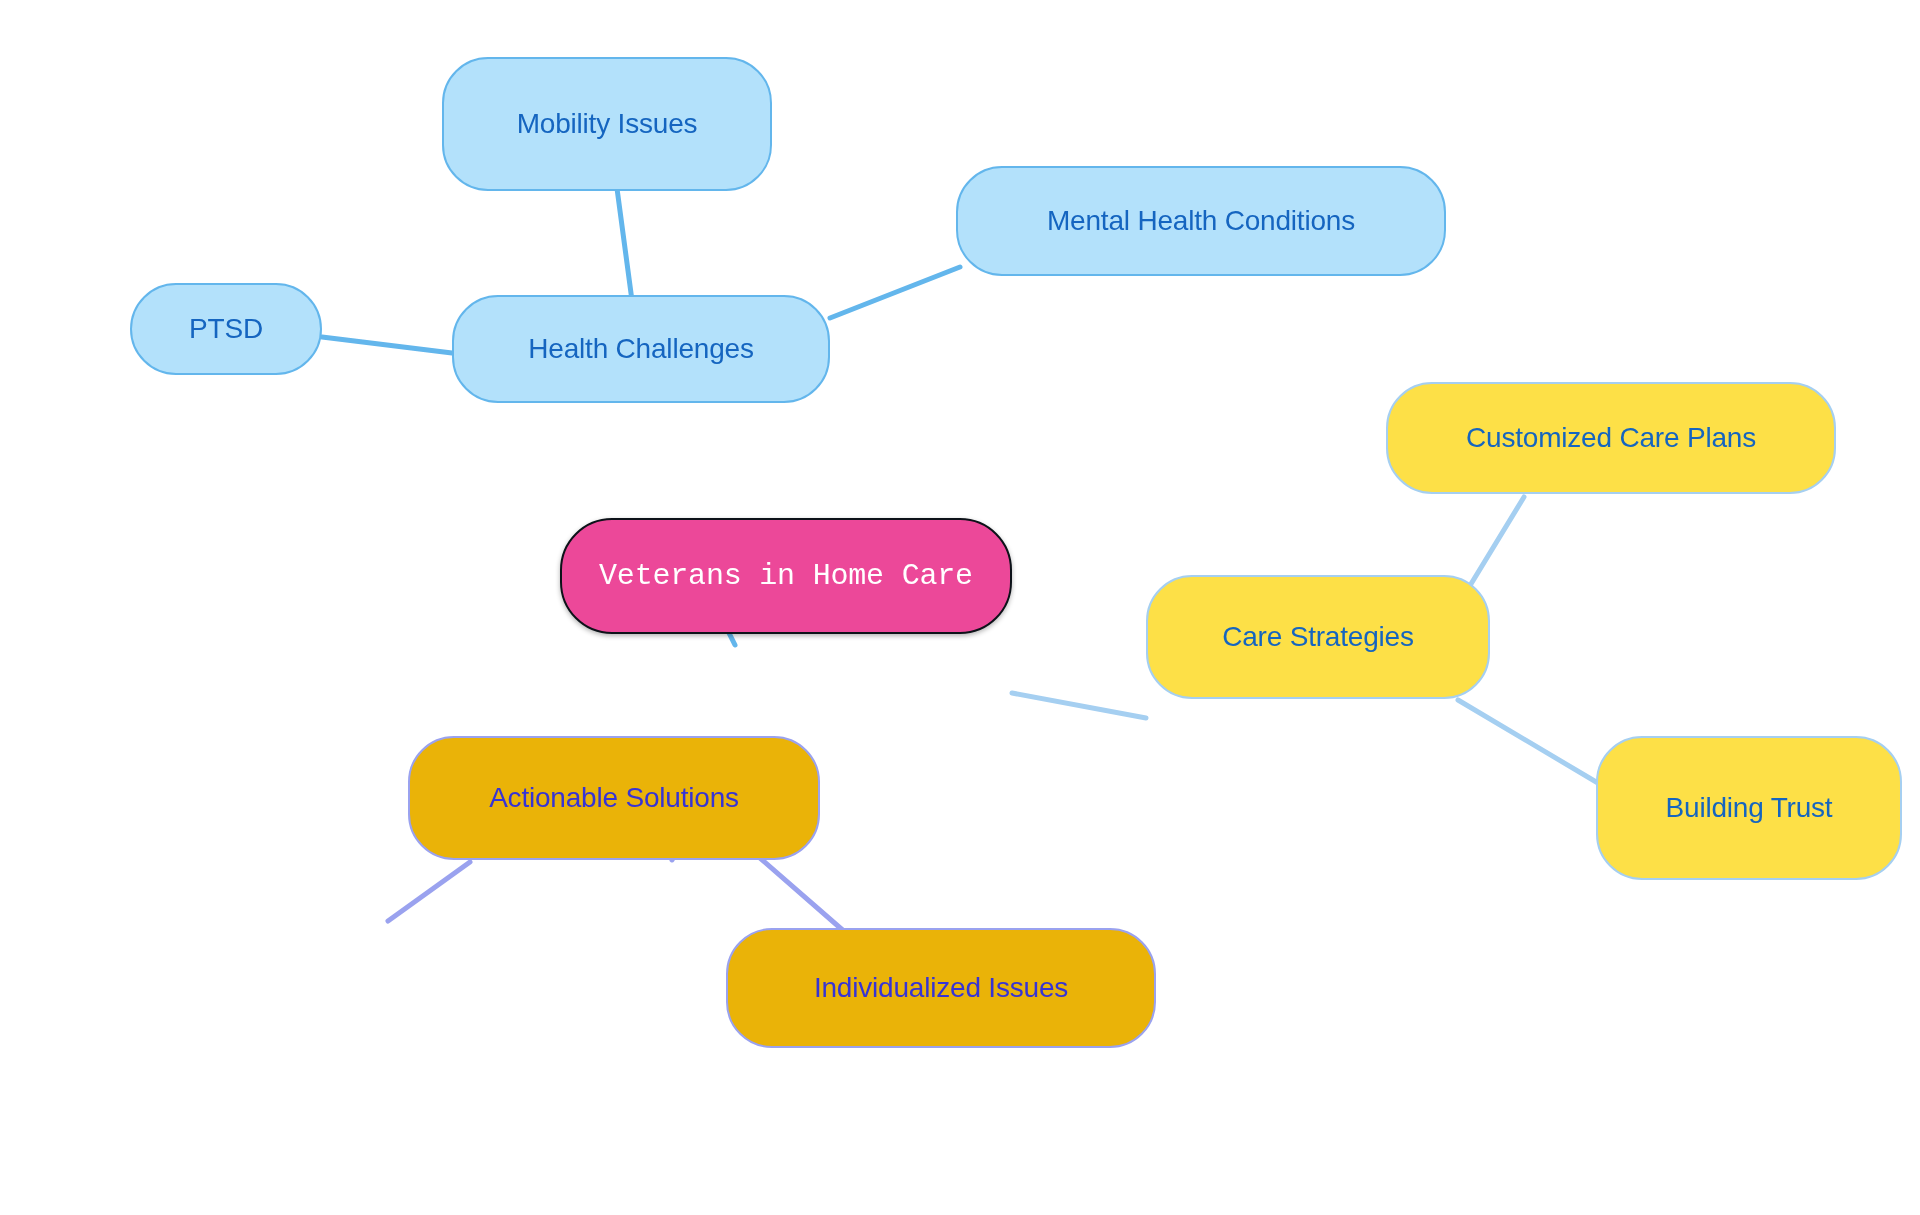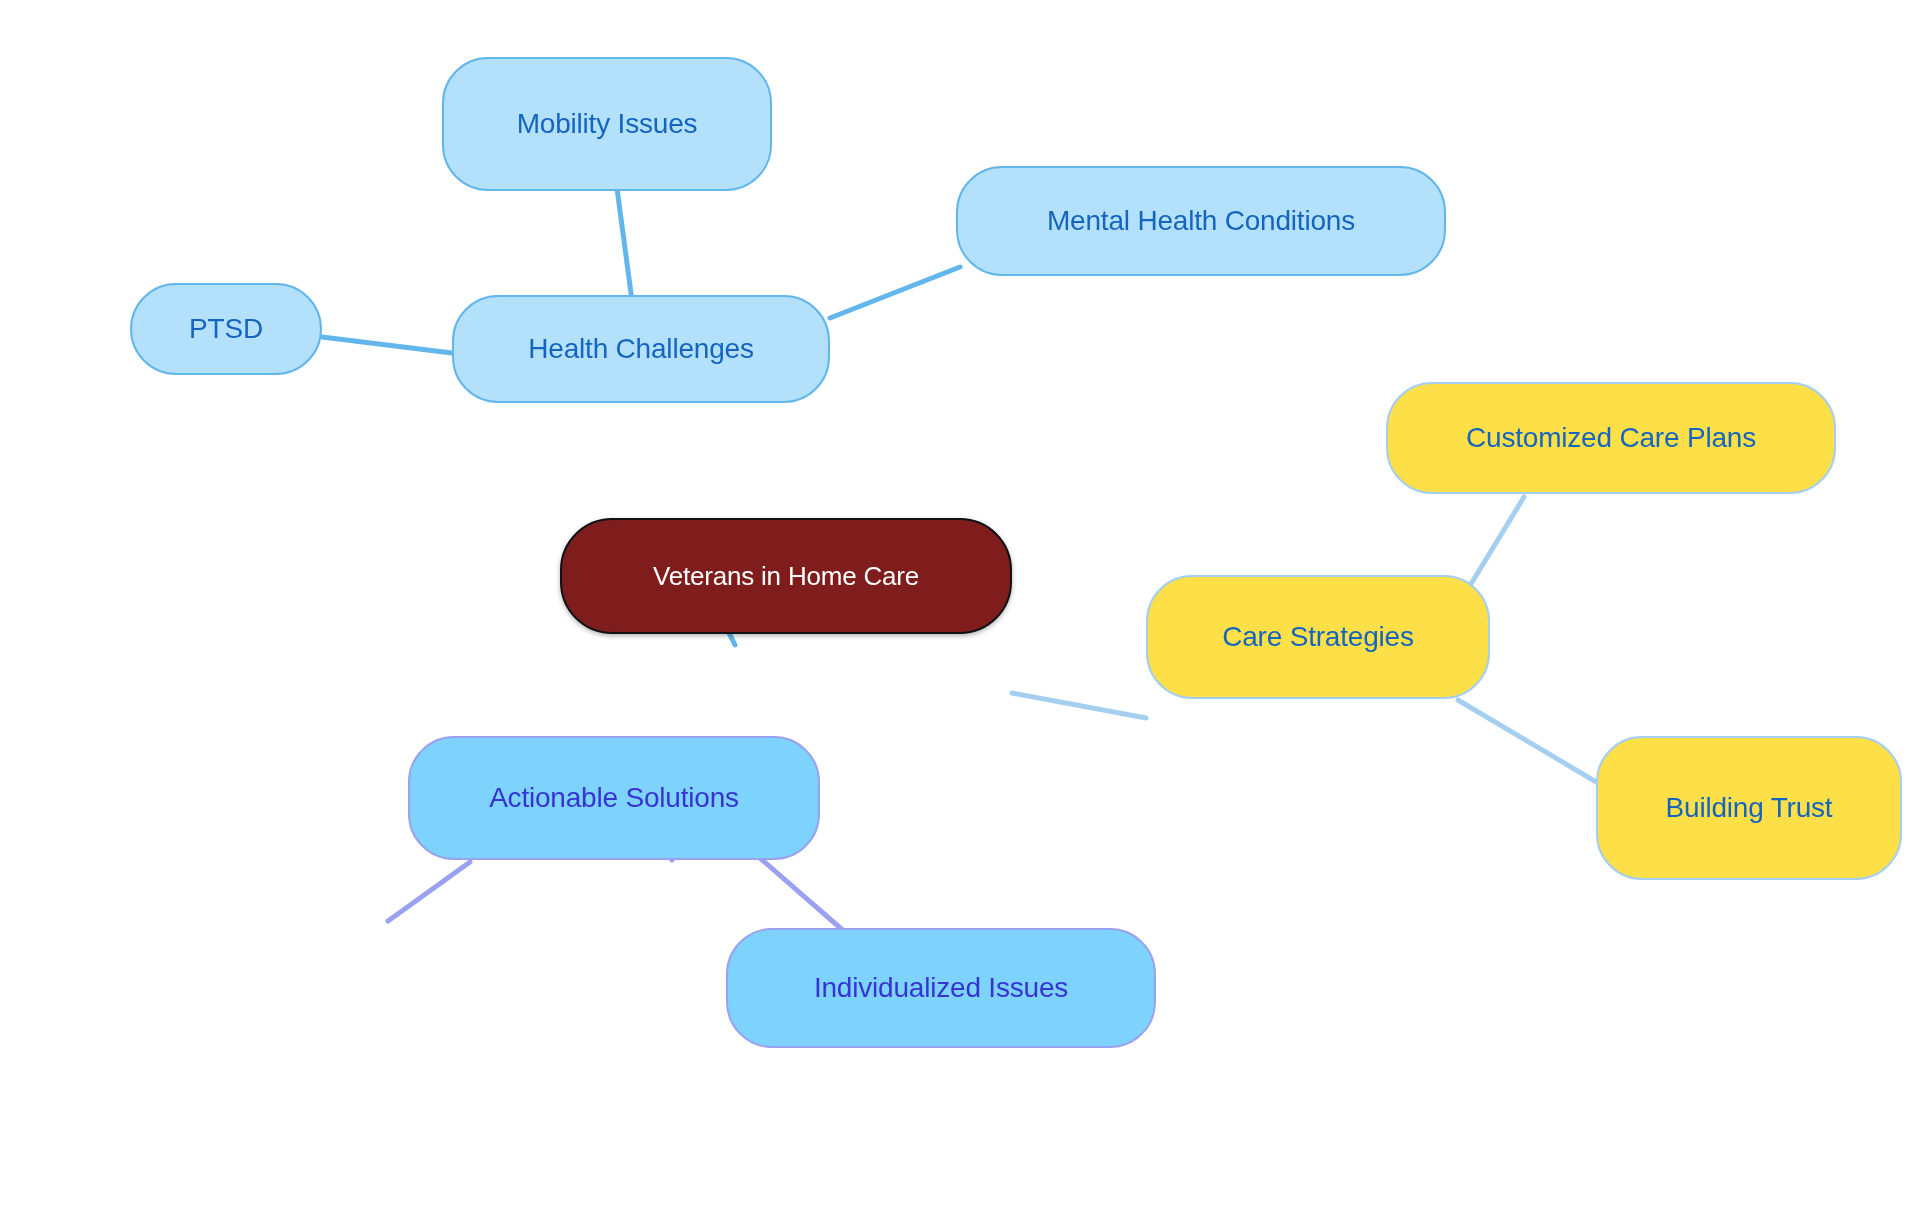--- a/index.html
+++ b/index.html
@@ -35,42 +35,43 @@
     justify-content: center;
     text-align: center;
     border-radius: 46px;
     border-style: solid;
     border-width: 2px;
     white-space: nowrap;
     letter-spacing: -0.2px;
     z-index: 5;
   }
   .node-root {
-    background: #7f1d1d;
+    background: #ec4899;
     border-color: #0d1219;
     color: #ffffff;
-    font-size: 26px;
+    font-size: 30px;
     border-radius: 52px;
     box-shadow: 0 2px 5px rgba(0,0,0,0.30);
     z-index: 7;
+    font-family: Liberation Mono, monospace;
   }
   .node-blue {
     background: #b3e1fb;
     border-color: #63b6ec;
     color: #1565c0;
     font-size: 28px;
   }
   .node-blue-soft {
     background: #fde047;
     border-color: #a5cff1;
     color: #1565c0;
     font-size: 28px;
   }
   .node-purple {
-    background: #7dd3fc;
+    background: #eab308;
     border-color: #9aa2ef;
     color: #3734d4;
     font-size: 28px;
   }
   .logo {
     position: absolute;
     z-index: 9;
     user-select: none;
   }
   .logo-main {

